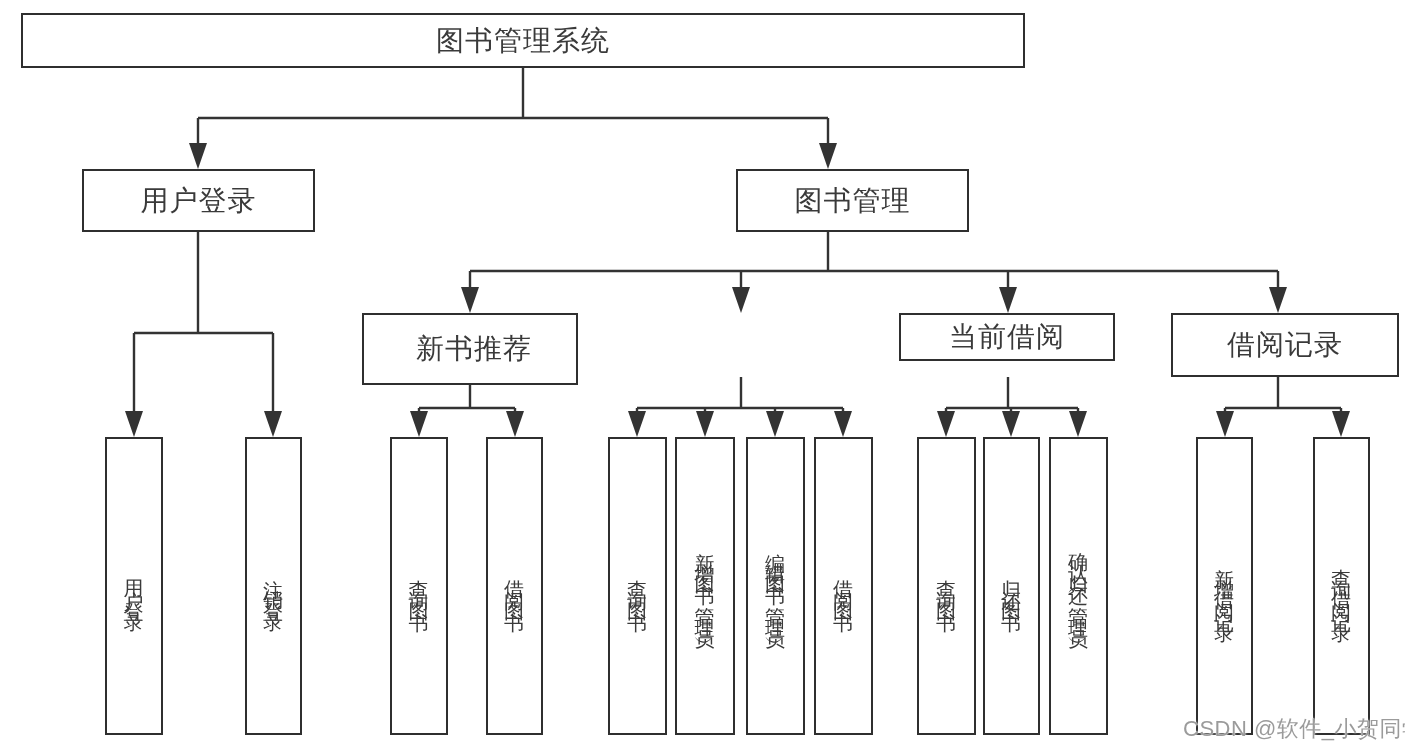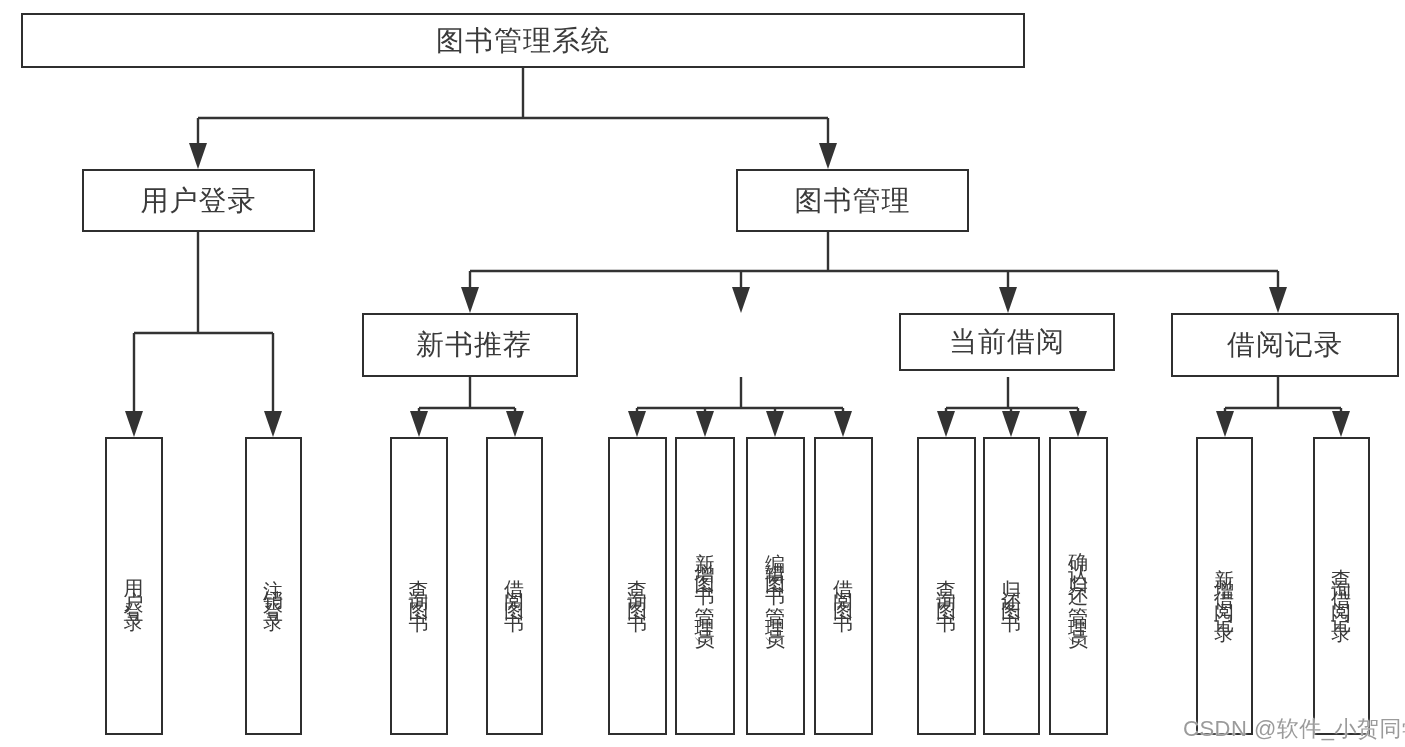--- a/index.html
+++ b/index.html
@@ -103,22 +103,22 @@
     <path d="M1278,377 V408 M1225,408 H1341 M1225,408 V413 M1341,408 V413"></path>
     <polygon points="1216,411 1234,411 1225,437"></polygon>
     <polygon points="1332,411 1350,411 1341,437"></polygon>
   </svg>
 
   <div class="box" style="left:21px;top:13px;width:1004px;height:55px;">图书管理系统</div>
 
   <div class="box" style="left:82px;top:169px;width:233px;height:63px;">用户登录</div>
   <div class="box" style="left:712px;top:169px;width:233px;height:63px;margin-left:24px;">图书管理</div>
 
-  <div class="box" style="left:362px;top:313px;width:216px;height:64px;padding-left:8px;">新书推荐</div>
-  <div class="box" style="left:899px;top:313px;width:216px;height:58px;">当前借阅</div>
+  <div class="box" style="left:362px;top:313px;width:216px;height:72px;padding-left:8px;">新书推荐</div>
+  <div class="box" style="left:899px;top:313px;width:216px;height:48px;">当前借阅</div>
   <div class="box" style="left:1171px;top:313px;width:228px;height:64px;">借阅记录</div>
 
   <div class="box vbox" style="left:105px;top:437px;width:58px;height:298px;">用户登录</div>
   <div class="box vbox" style="left:245px;top:437px;width:57px;height:298px;">注销登录</div>
 
   <div class="box vbox" style="left:390px;top:437px;width:58px;height:298px;">查询图书</div>
   <div class="box vbox" style="left:486px;top:437px;width:57px;height:298px;">借阅图书</div>
 
   <div class="box vbox" style="left:608px;top:437px;width:59px;height:298px;">查询图书</div>
   <div class="box vbox" style="left:675px;top:437px;width:60px;height:298px;">新增图书（管理员）</div>

